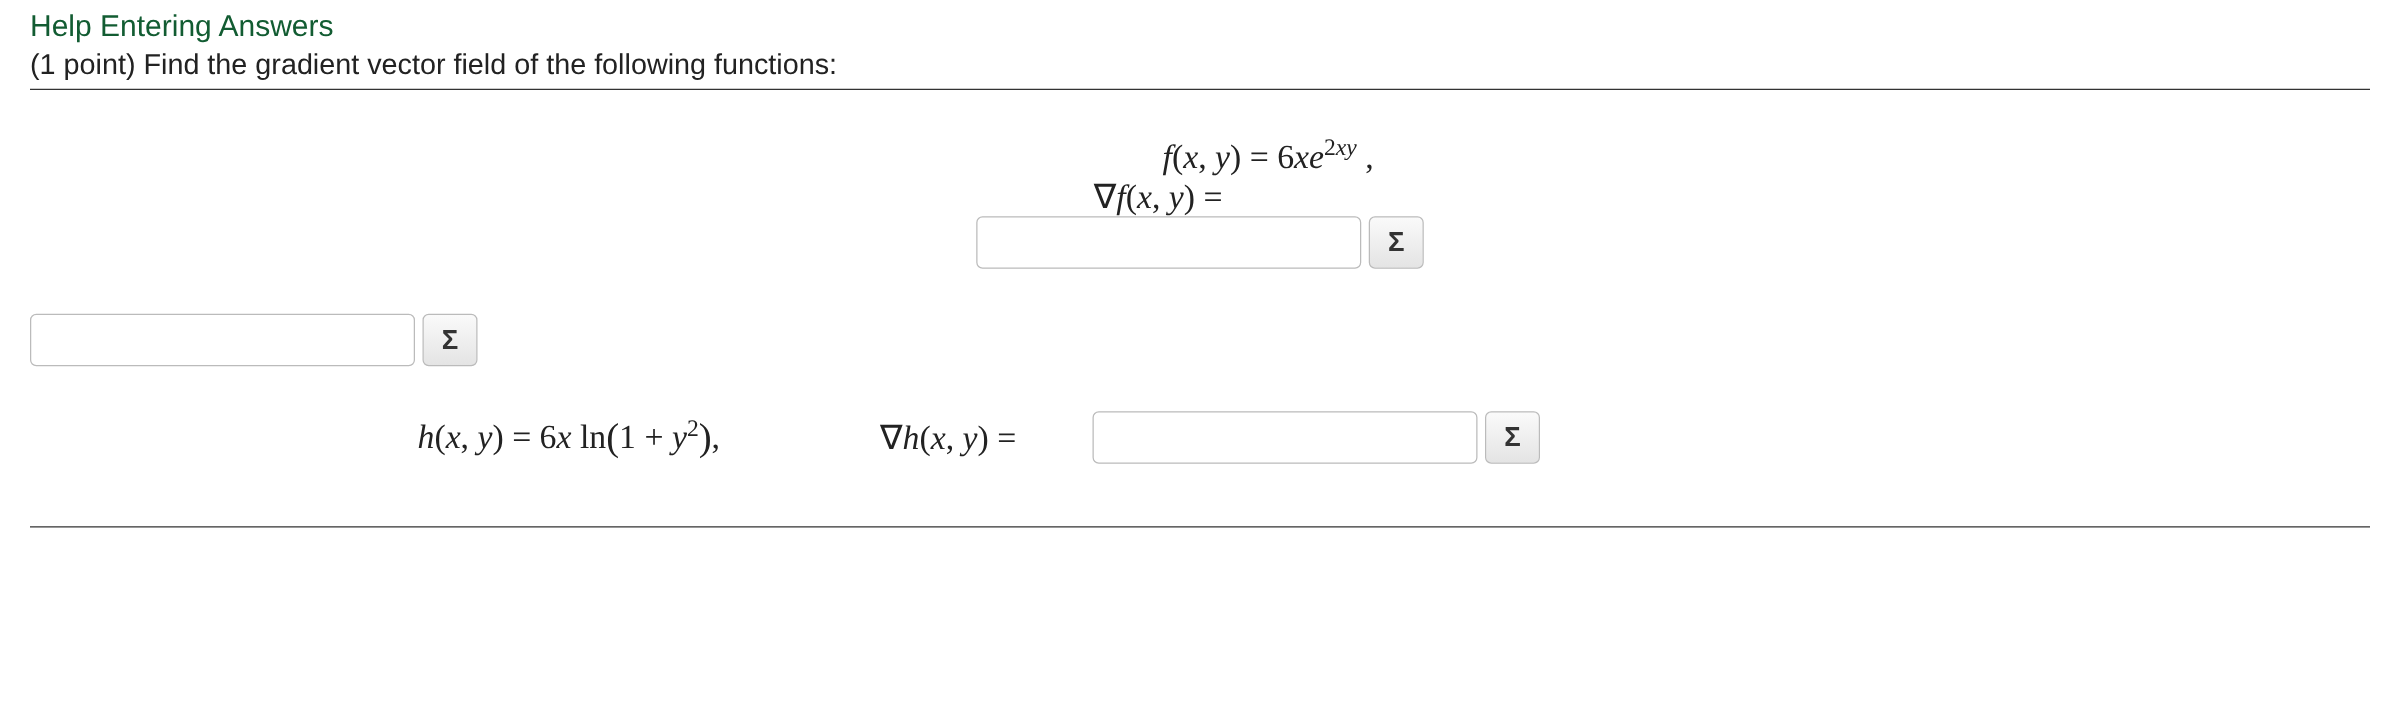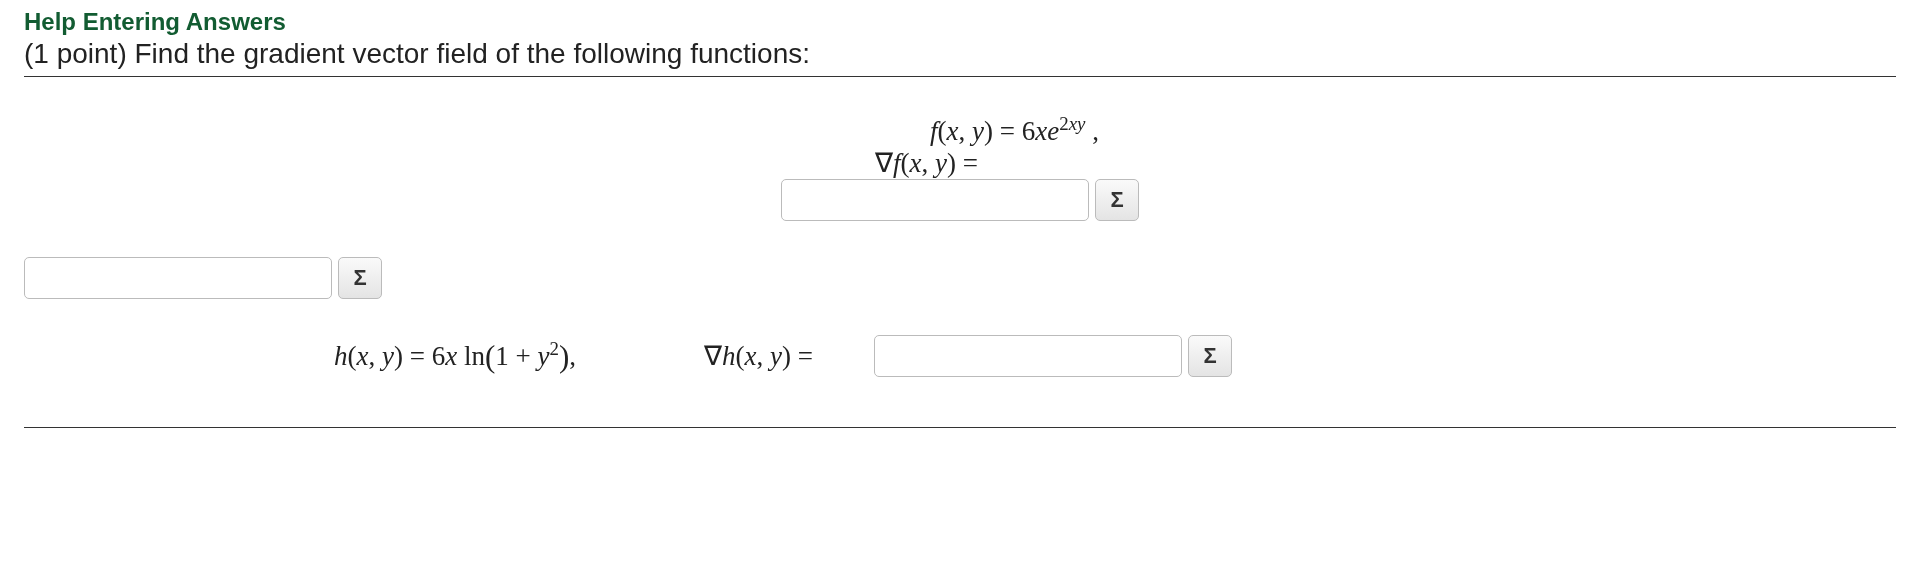--- a/index.html
+++ b/index.html
@@ -7,28 +7,28 @@
     margin: 0;
     padding: 8px 24px;
     font-family: "Helvetica Neue", Arial, sans-serif;
     font-size: 22px;
     color: #222;
     background: #fff;
     width: 1920px;
   }
   .help-link {
     color: #125c32;
-    font-weight: 700;
+    font-weight: 400;
     font-size: 24px;
     cursor: pointer;
     display: inline-block;
     margin-bottom: 2px;
   }
   .prompt {
-    font-size: 28px;
+    font-size: 23px;
     margin-bottom: 6px;
   }
   hr.sep {
     border: none;
     border-top: 1.5px solid #333;
     margin: 0;
   }
   .rows {
     padding: 22px 0 14px 0;
   }

